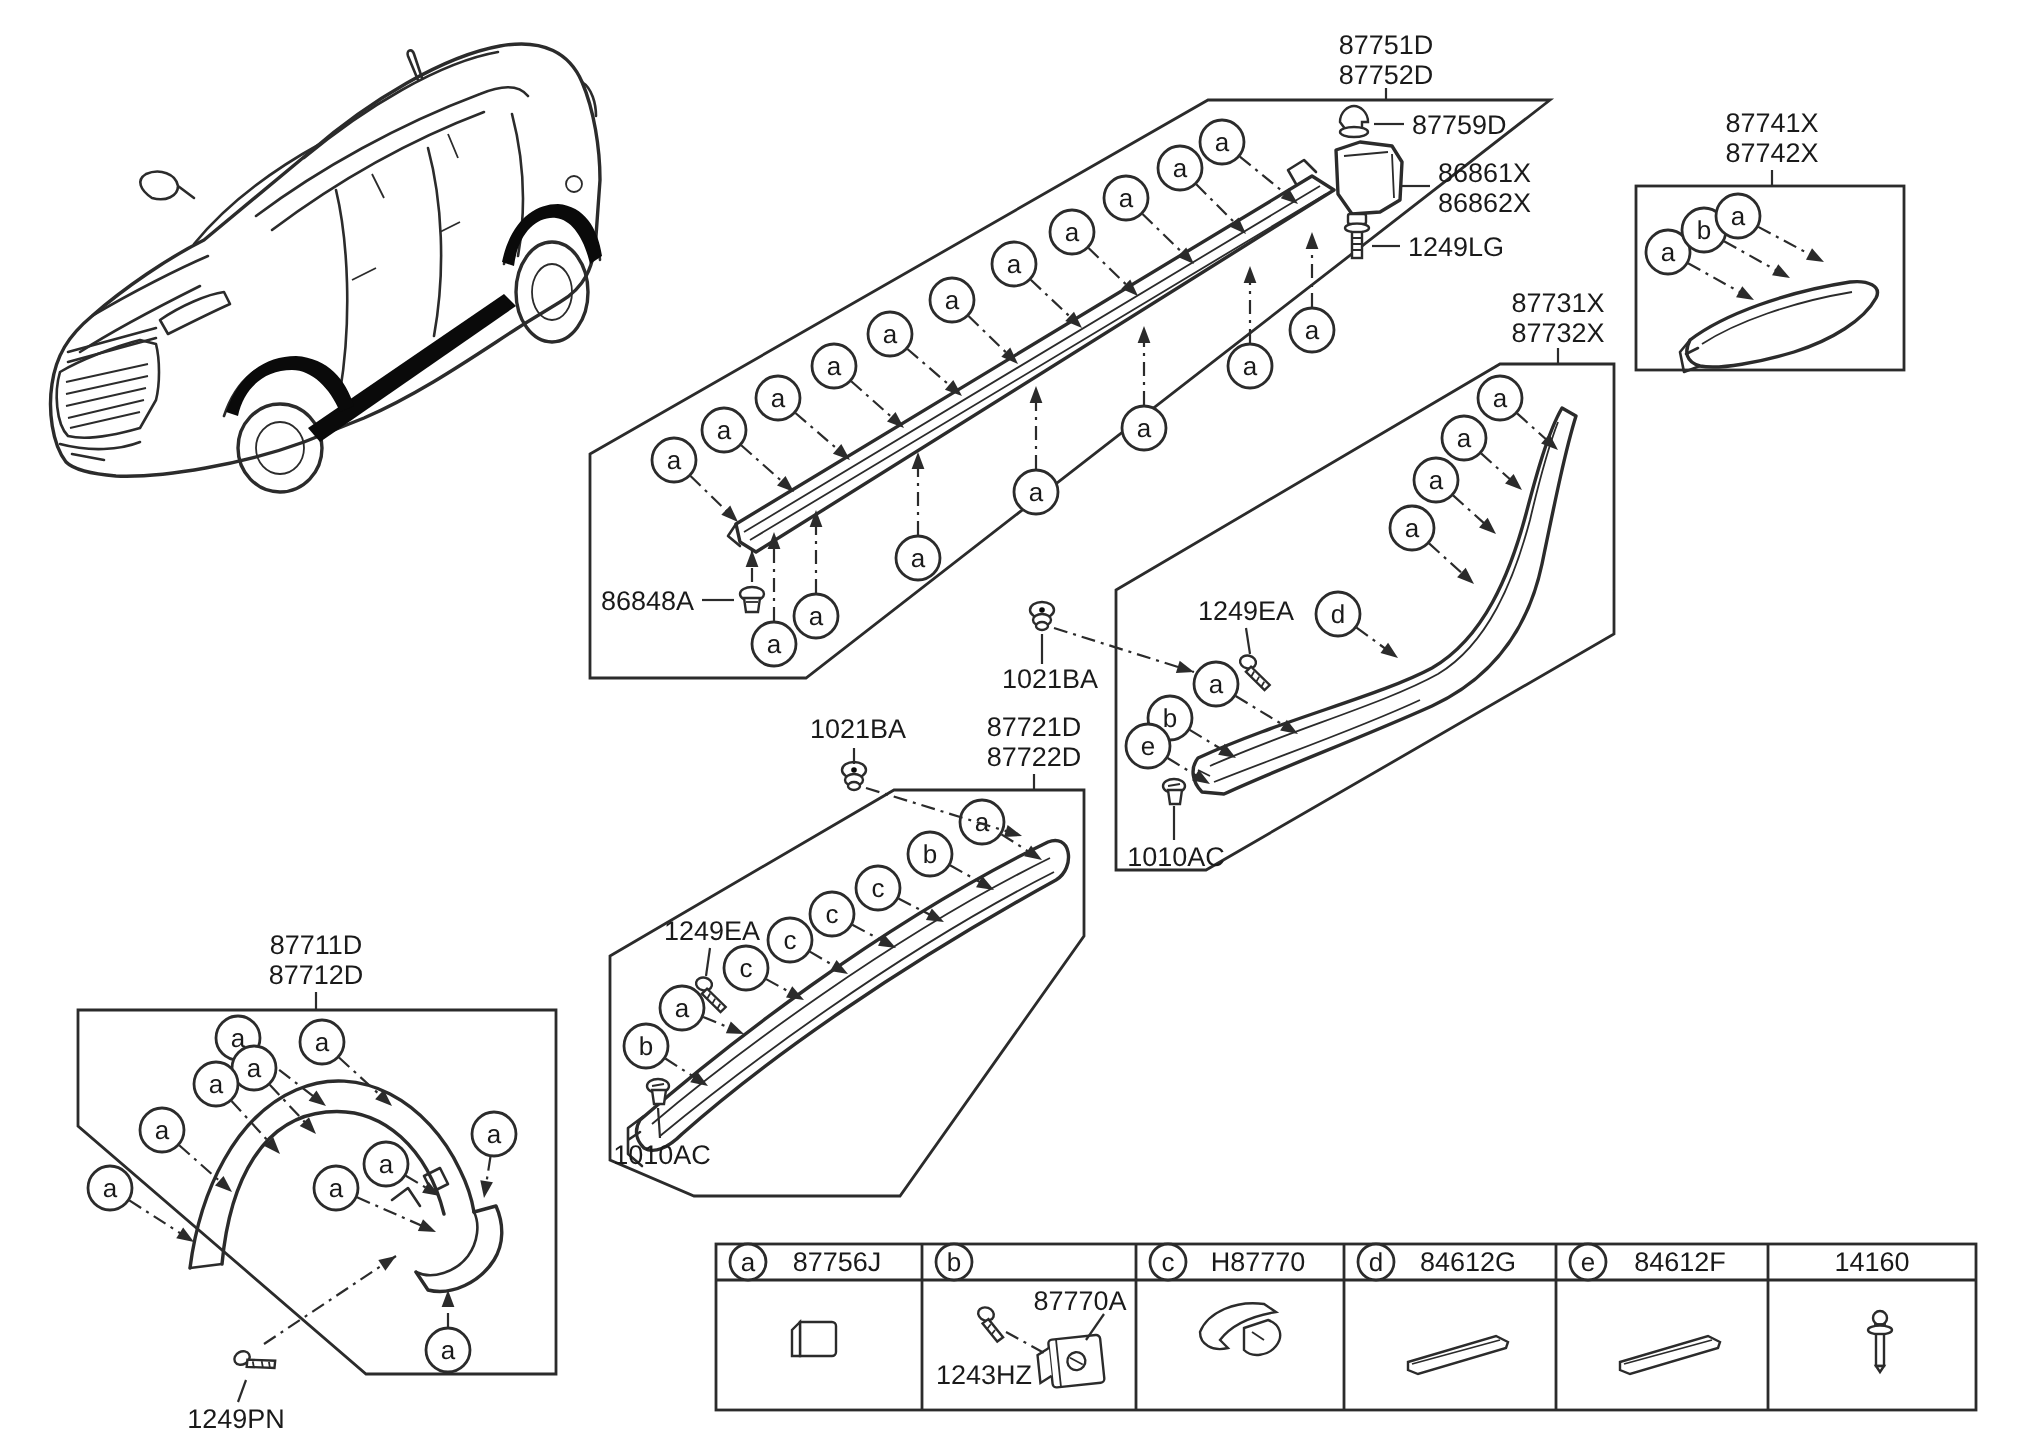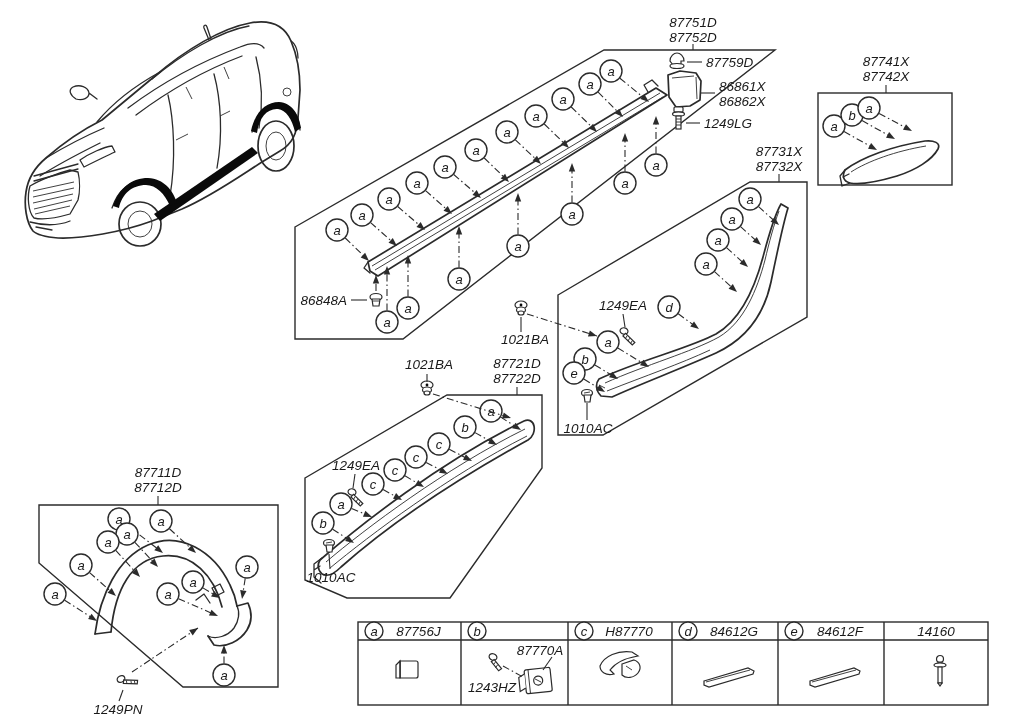--- a/index.html
+++ b/index.html
@@ -1,17 +1,17 @@
 <!DOCTYPE html>
 <html style="--line: #2b2b2b; --text: #1a1a1a; --bg: #ffffff; --accent: #0a0a0a;"><head>
 <meta charset="utf-8">
 <style>
   :root { --line:#2b2b2b; --text:#1a1a1a; --bg:#ffffff; --accent:#0a0a0a; }
   html,body { margin:0; padding:0; background:var(--bg); }
-  .stage { position:relative; width:1010px; height:727px; background:var(--bg); overflow:hidden;font-style:italic; }
+  .stage { position:relative; width:1010px; height:727px; background:var(--bg); overflow:hidden; }
   svg text { font-family:"Liberation Sans", sans-serif; fill:var(--text); }
   .ln   { stroke:var(--line); fill:none; stroke-width:1.3; stroke-linejoin:round; stroke-linecap:round; }
   .ln2  { stroke:var(--line); fill:none; stroke-width:1.7; stroke-linejoin:round; stroke-linecap:round; }
   .thin { stroke:var(--line); fill:none; stroke-width:0.9; }
   .box  { stroke:var(--line); fill:none; stroke-width:1.4; stroke-linejoin:miter; }
   .fillw{ fill:#fff; stroke:var(--line); stroke-width:1.2; }
   .dark { fill:var(--accent); stroke:none; }
   .plabel { font-size:13.5px; }
   .letter { font-size:13px; }
   .thead  { font-size:13.5px; }

